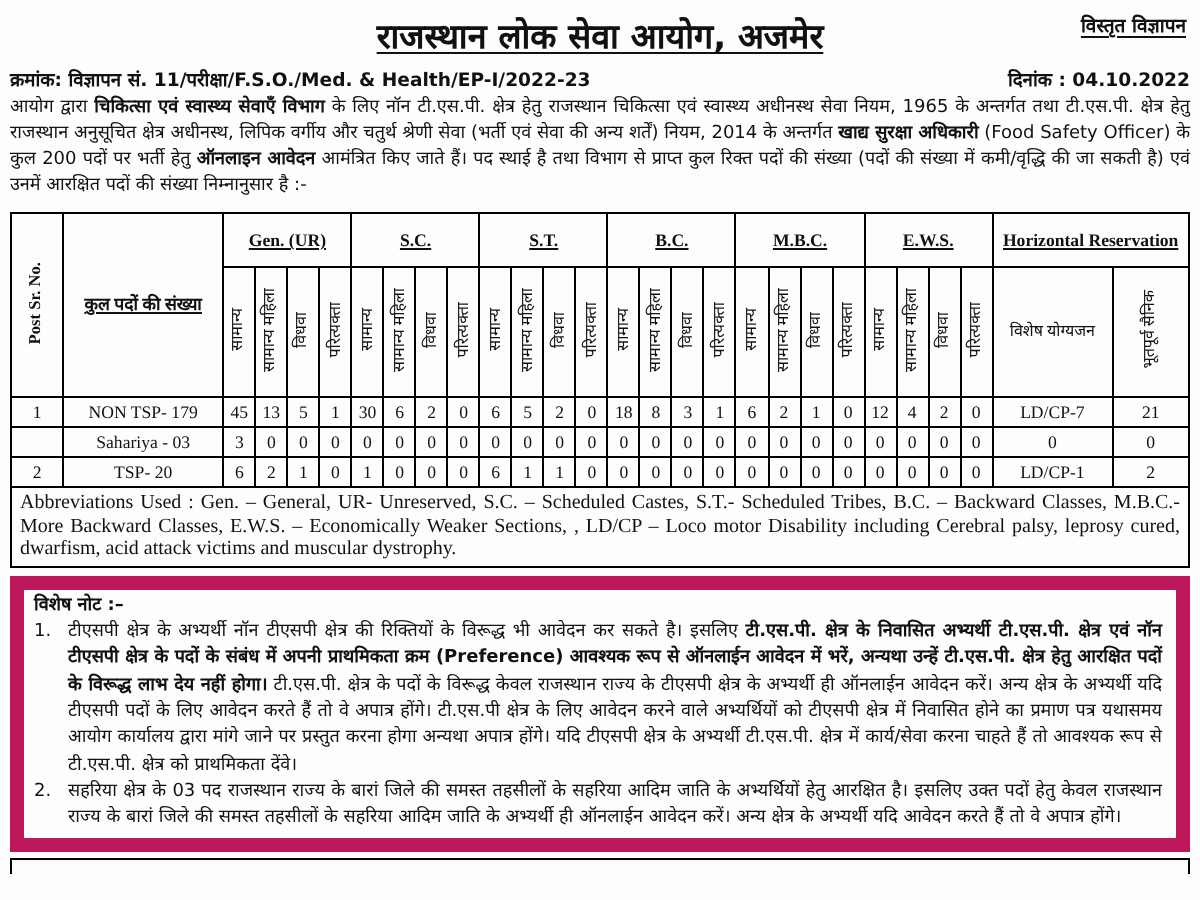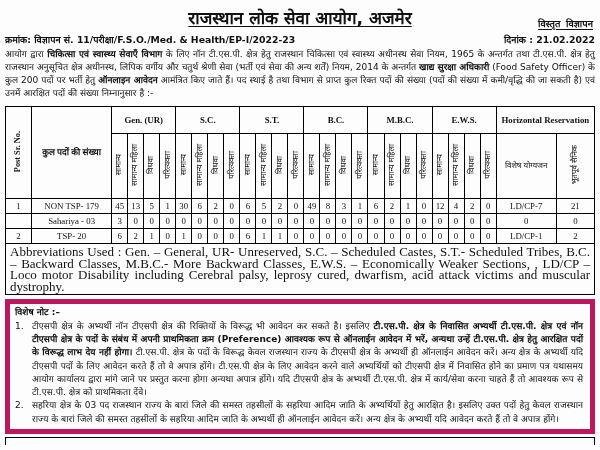--- a/index.html
+++ b/index.html
@@ -9,59 +9,59 @@
     position:relative; overflow:hidden; box-sizing:border-box;
     padding:4px 5px 0 5px;
   }
   
   .title-line { position:relative; text-align:center; margin-top:2px; height:17px; }
   .page-title {
     display:inline-block; font-size:17px; font-weight:bold;
     text-decoration:underline; text-underline-offset:2px;
   }
   .detailed-ad {
-    position:absolute; right:2px; top:11px; font-size:9.5px; font-weight:bold;
-    text-decoration:underline; text-underline-offset:2px;font-family:Liberation Mono, monospace;
+    position:absolute; right:2px; top:0; font-size:9.5px; font-weight:bold;
+    text-decoration:underline; text-underline-offset:2px;
   }
   .ref-line {
     display:flex; justify-content:space-between; margin-top:10px;
     font-size:9.3px; font-weight:bold;gap:20px;
   }
   
   .intro {
     margin-top:2px; font-size:9px; line-height:13px; text-align:justify;
   }
   
   table.res {
     width:590px; border-collapse:collapse; table-layout:fixed;
     margin-top:6px;
     font-family:"Liberation Serif","DejaVu Sans",serif;
     font-size:8.8px;
   }
   .res th, .res td {
     border:1px solid #000; text-align:center; vertical-align:middle;
     padding:0; overflow:hidden;
   }
-  .res thead tr.grp th { height:26px; font-weight:bold; font-size:8.8px; line-height:1.15; }
+  .res thead tr.grp th { height:26px; font-weight:bold; font-size:8.8px; line-height:1.15;text-decoration:underline; }
   .res thead tr.subhead th { height:64px; font-weight:normal; font-size:8px;margin-left:16px; }
   .res tbody td { height:14px; }
   .vtxt {
     display:inline-block; writing-mode:vertical-rl; transform:rotate(180deg);
     white-space:nowrap; font-size:8px; line-height:1.05; max-height:62px;
   }
   .vtxt.srhdr { font-weight:bold; font-size:8.3px; max-height:86px; }
   .c-special-h { font-size:8px; line-height:1.2; }
   .abbr {
     text-align:left !important; padding:2px 4px !important;
-    font-size:13px; line-height:11.6px; text-align:justify !important;
+    font-size:10px; line-height:11.6px; text-align:justify !important;
     height:auto !important;
   }
   
   .notes {
-    border:5px solid #be185d; margin-top:4px; padding:2px 7px 3px 5px;
+    border:7px solid #be185d; margin-top:4px; padding:2px 7px 3px 5px;
     font-size:9px; line-height:13.3px;
   }
   .notes-heading { font-weight:bold; }
   .note-item { display:flex; }
   .note-num { width:17px; flex:0 0 17px; text-align:left; }
   .note-text { flex:1; text-align:justify; }
   
   .next-box {
     border:1.5px solid #000; border-bottom:none; height:7px; margin-top:3px;
   }
@@ -71,21 +71,21 @@
 
 <div class="page">
 
   <div class="title-line">
     <div class="page-title">राजस्थान लोक सेवा आयोग, अजमेर</div>
     <div class="detailed-ad">विस्तृत विज्ञापन</div>
   </div>
 
   <div class="ref-line">
     <div>क्रमांक: विज्ञापन सं. 11/परीक्षा/F.S.O./Med. &amp; Health/EP-I/2022-23</div>
-    <div>दिनांक : 21.02.2022</div>
+    <div>दिनांक : 04.10.2022</div>
   </div>
 
   <div class="intro"><span>आयोग द्वारा </span><b>चिकित्सा एवं स्वास्थ्य सेवाएँ विभाग</b><span> के लिए नॉन टी.एस.पी. क्षेत्र हेतु राजस्थान चिकित्सा एवं स्वास्थ्य अधीनस्थ सेवा नियम, 1965 के अन्तर्गत तथा टी.एस.पी. क्षेत्र हेतु राजस्थान अनुसूचित क्षेत्र अधीनस्थ, लिपिक वर्गीय और चतुर्थ श्रेणी सेवा (भर्ती एवं सेवा की अन्य शर्तें) नियम, 2014 के अन्तर्गत </span><b>खाद्य सुरक्षा अधिकारी</b><span> (Food Safety Officer) के कुल 200 पदों पर भर्ती हेतु </span><b>ऑनलाइन आवेदन</b><span> आमंत्रित किए जाते हैं। पद स्थाई है तथा विभाग से प्राप्त कुल रिक्त पदों की संख्या (पदों की संख्या में कमी/वृद्धि की जा सकती है) एवं उनमें आरक्षित पदों की संख्या निम्नानुसार है :-</span></div>
 
   <table class="res">
     <colgroup>
       <col style="width:26px">
       <col style="width:80px">
       <col span="24" style="width:16px">
       <col style="width:60px">
@@ -141,21 +141,21 @@
           <td>5</td>
           <td>1</td>
           <td>30</td>
           <td>6</td>
           <td>2</td>
           <td>0</td>
           <td>6</td>
           <td>5</td>
           <td>2</td>
           <td>0</td>
-          <td>49</td>
+          <td>18</td>
           <td>8</td>
           <td>3</td>
           <td>1</td>
           <td>6</td>
           <td>2</td>
           <td>1</td>
           <td>0</td>
           <td>12</td>
           <td>4</td>
           <td>2</td>

